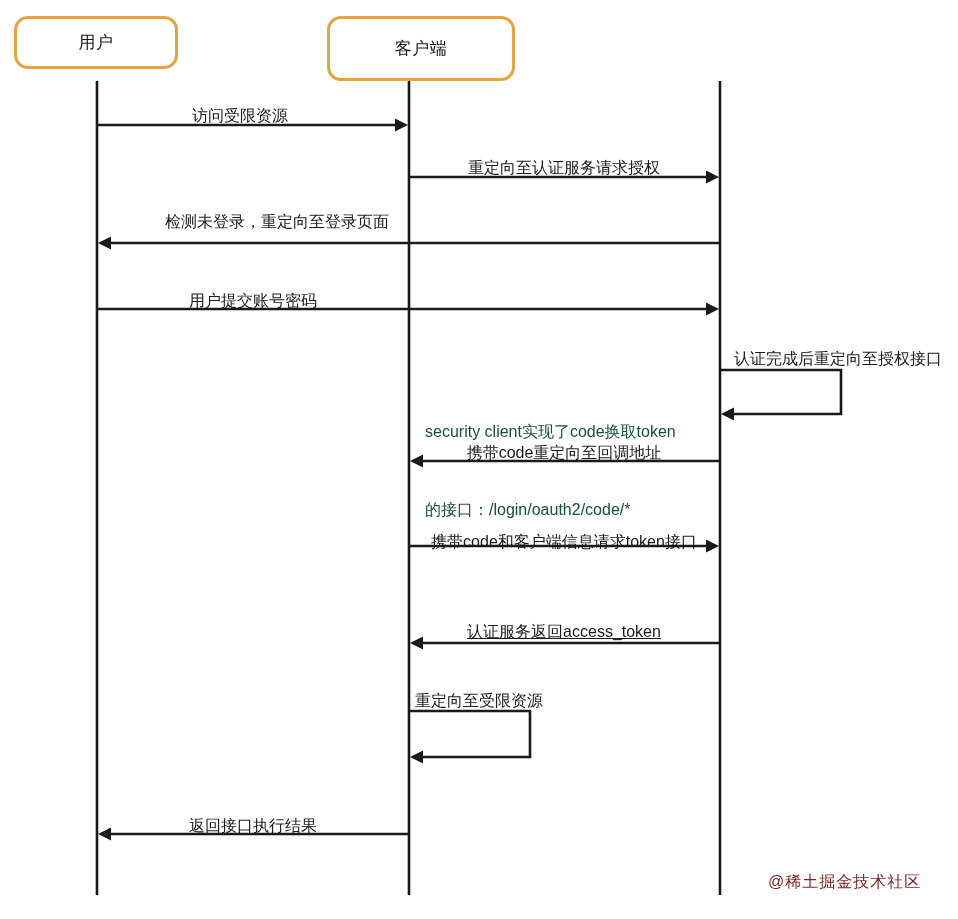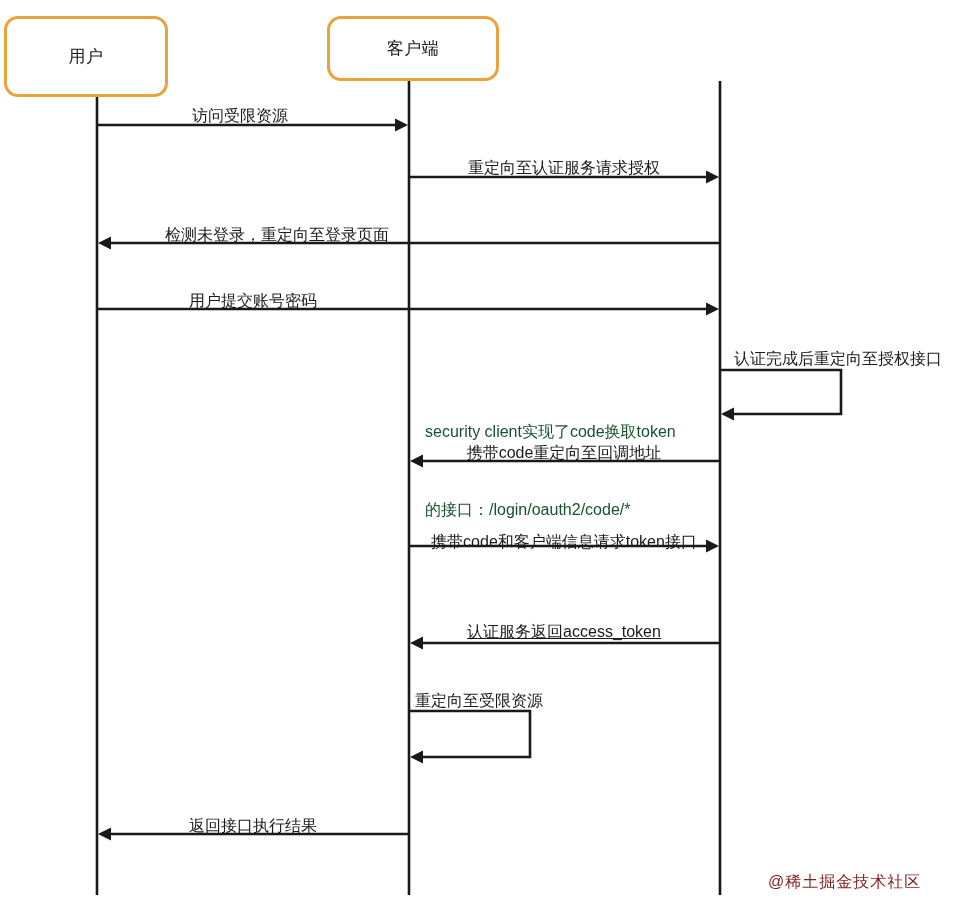--- a/index.html
+++ b/index.html
@@ -111,30 +111,30 @@
       <g>
         <path d="M 409 711 H 530 V 757 H 421" fill="none" stroke="#1a1a1a" stroke-width="2.6"></path>
         <polygon points="410,757 423,750.5 423,763.5" fill="#1a1a1a"></polygon>
       </g>
       <g>
         <line x1="409" y1="834" x2="108" y2="834" stroke="#1a1a1a" stroke-width="2.6"></line>
         <polygon points="98,834 111,827.5 111,840.5" fill="#1a1a1a"></polygon>
       </g>
     </svg>
 
-  <div class="actor-box" id="actor-box-0" style="left: 4px; top: 16px; width: 164px; height: 81px; border-color: rgb(232, 163, 61); align-items: center;">
+  <div class="actor-box" id="actor-box-0" style="left: 14px; top: 16px; width: 164px; height: 53px; border-color: rgb(232, 163, 61); align-items: center;">
     <span class="actor-label">用户</span>
   </div>
-  <div class="actor-box" id="actor-box-1" style="left: 327px; top: 16px; width: 172px; height: 65px; border-color: rgb(232, 163, 61);">
+  <div class="actor-box" id="actor-box-1" style="left: 327px; top: 16px; width: 188px; height: 65px; border-color: rgb(232, 163, 61);">
     <span class="actor-label">客户端</span>
   </div>
 
   <div class="msg-label centered" id="msg-label-0" style="left: 240px; top: 103px;">访问受限资源</div>
   <div class="msg-label centered" id="msg-label-1" style="left: 564px; top: 155px;">重定向至认证服务请求授权</div>
-  <div class="msg-label centered" id="msg-label-2" style="left: 277px; top: 222px;">检测未登录，重定向至登录页面</div>
+  <div class="msg-label centered" id="msg-label-2" style="left: 277px; top: 209px;">检测未登录，重定向至登录页面</div>
   <div class="msg-label centered" id="msg-label-3" style="left: 253px; top: 288px;">用户提交账号密码</div>
   <div class="msg-label centered" id="msg-label-4" style="left: 838px; top: 346px;">认证完成后重定向至授权接口</div>
   <div class="msg-label centered" id="msg-label-5" style="left: 564px; top: 440px;">携带code重定向至回调地址</div>
   <div class="msg-label centered" id="msg-label-6" style="left: 564px; top: 529px;">携带code和客户端信息请求token接口</div>
   <div class="msg-label centered" id="msg-label-7" style="left: 564px; top: 619px; text-decoration: underline;">认证服务返回access_token</div>
   <div class="msg-label" id="msg-label-8" style="left: 415px; top: 688px;">重定向至受限资源</div>
   <div class="msg-label centered" id="msg-label-9" style="left: 253px; top: 813px;">返回接口执行结果</div>
 
   <div class="note-label" id="note-0" style="left: 425px; top: 367px;">
     <div>security client实现了code换取token</div>

